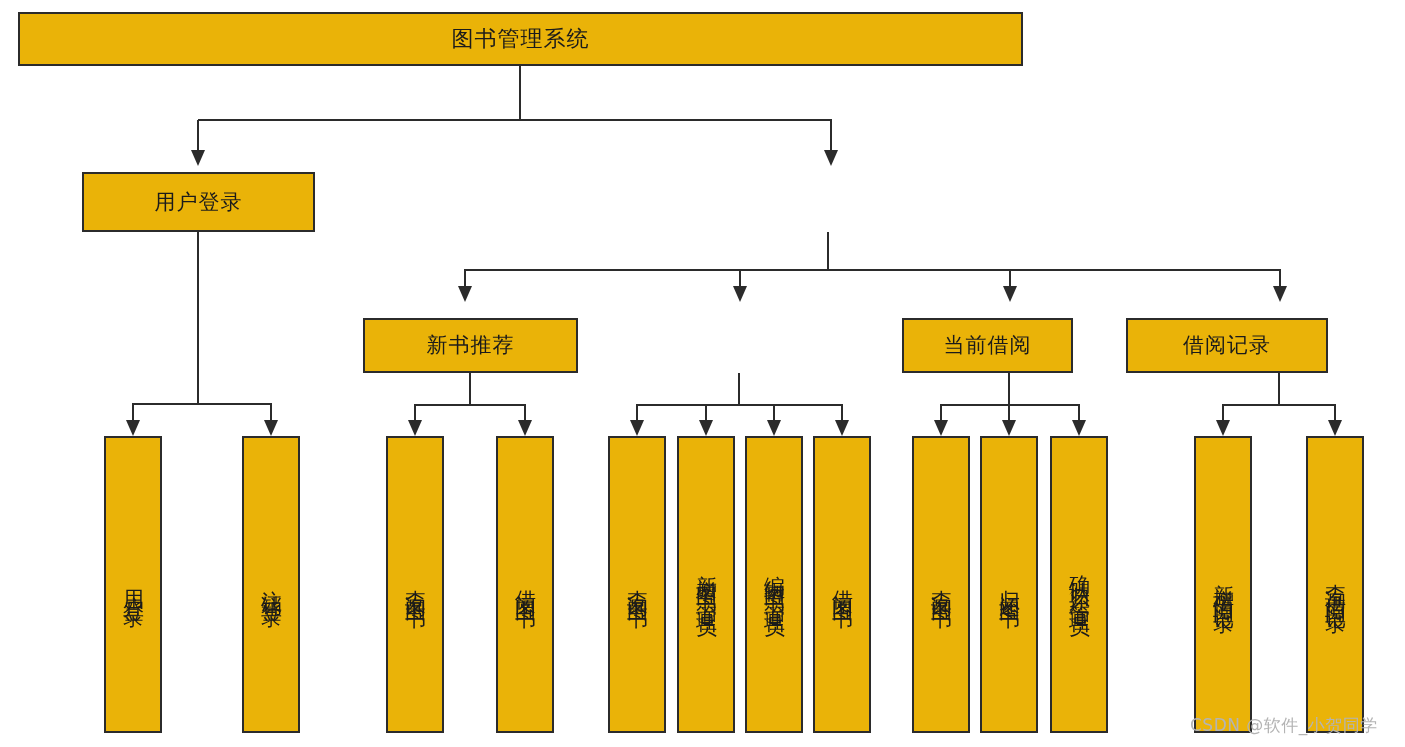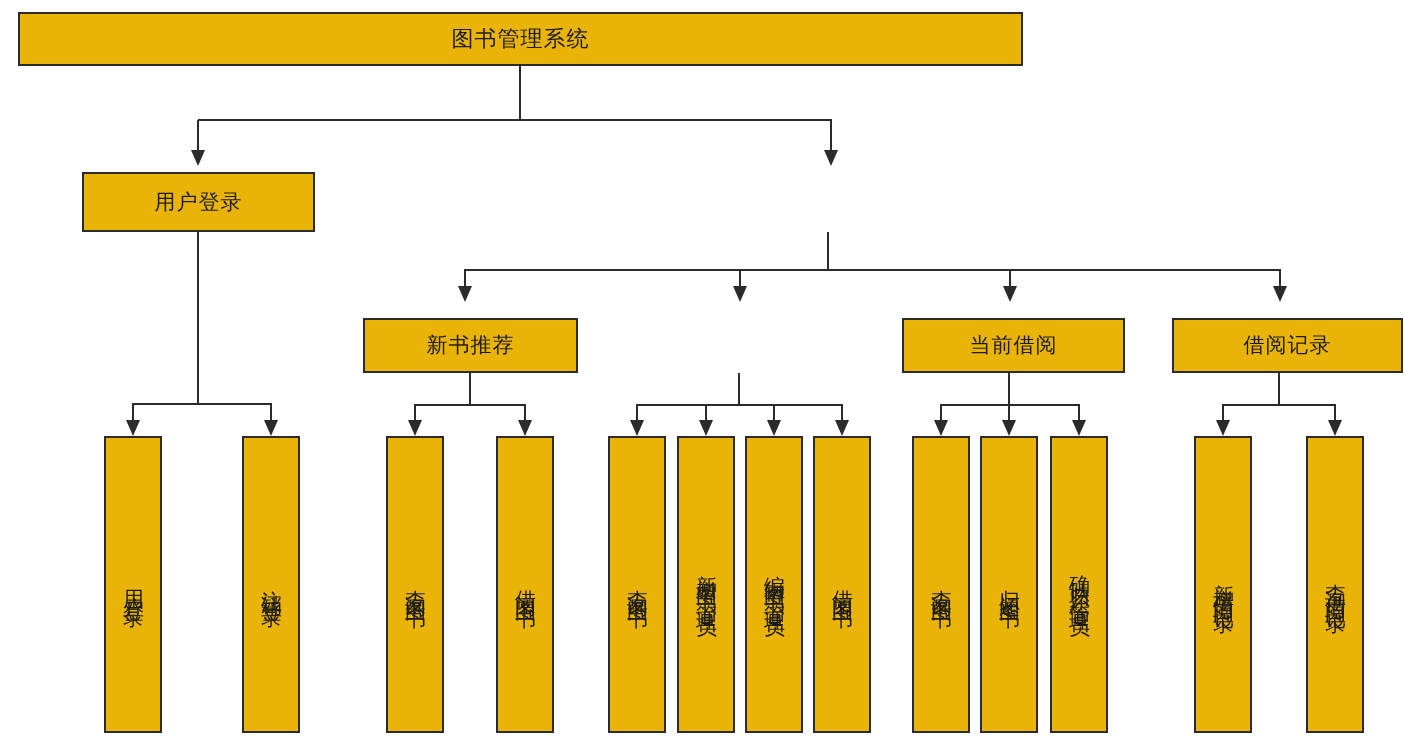--- a/index.html
+++ b/index.html
@@ -122,24 +122,24 @@
 
   <div class="vline" style="left:1009px; top:270px; width:2px; height:18px;"></div>
   <div class="arrow" style="left:1003px; top:286px;"></div>
 
   <div class="vline" style="left:1279px; top:270px; width:2px; height:18px;"></div>
   <div class="arrow" style="left:1273px; top:286px;"></div>
 
   <div class="node" style="left:363px; top:318px; width:215px; height:55px;">
     <span class="label">新书推荐</span>
   </div>
-  <div class="node" style="left:902px; top:318px; width:223px; height:55px;text-align:right;">
+  <div class="node" style="left:902px; top:318px; width:171px; height:55px;text-align:right;">
     <span class="label">当前借阅</span>
   </div>
-  <div class="node" style="left:1172px; top:318px; width:231px; height:55px;">
+  <div class="node" style="left:1126px; top:318px; width:202px; height:55px;">
     <span class="label">借阅记录</span>
   </div>
 
   <div class="vline" style="left:469px; top:373px; width:2px; height:32px;"></div>
   <div class="hline" style="left:414px; top:404px; width:112px; height:2px;"></div>
   <div class="vline" style="left:414px; top:405px; width:2px; height:17px;"></div>
   <div class="arrow" style="left:408px; top:420px;"></div>
   <div class="vline" style="left:524px; top:405px; width:2px; height:17px;"></div>
   <div class="arrow" style="left:518px; top:420px;"></div>
 
@@ -207,14 +207,15 @@
     <span class="label">确认归还（管理员）</span>
   </div>
 
   <div class="node leaf" style="left:1194px; top:436px; width:58px; height:297px;">
     <span class="label">新增借阅记录</span>
   </div>
   <div class="node leaf" style="left:1306px; top:436px; width:58px; height:297px;">
     <span class="label">查询借阅记录</span>
   </div>
 
+  <div id="watermark" style="left:1190px; top:714px;">CSDN @软件_小贺同学</div>
 
 </div>
 
 </body></html>

